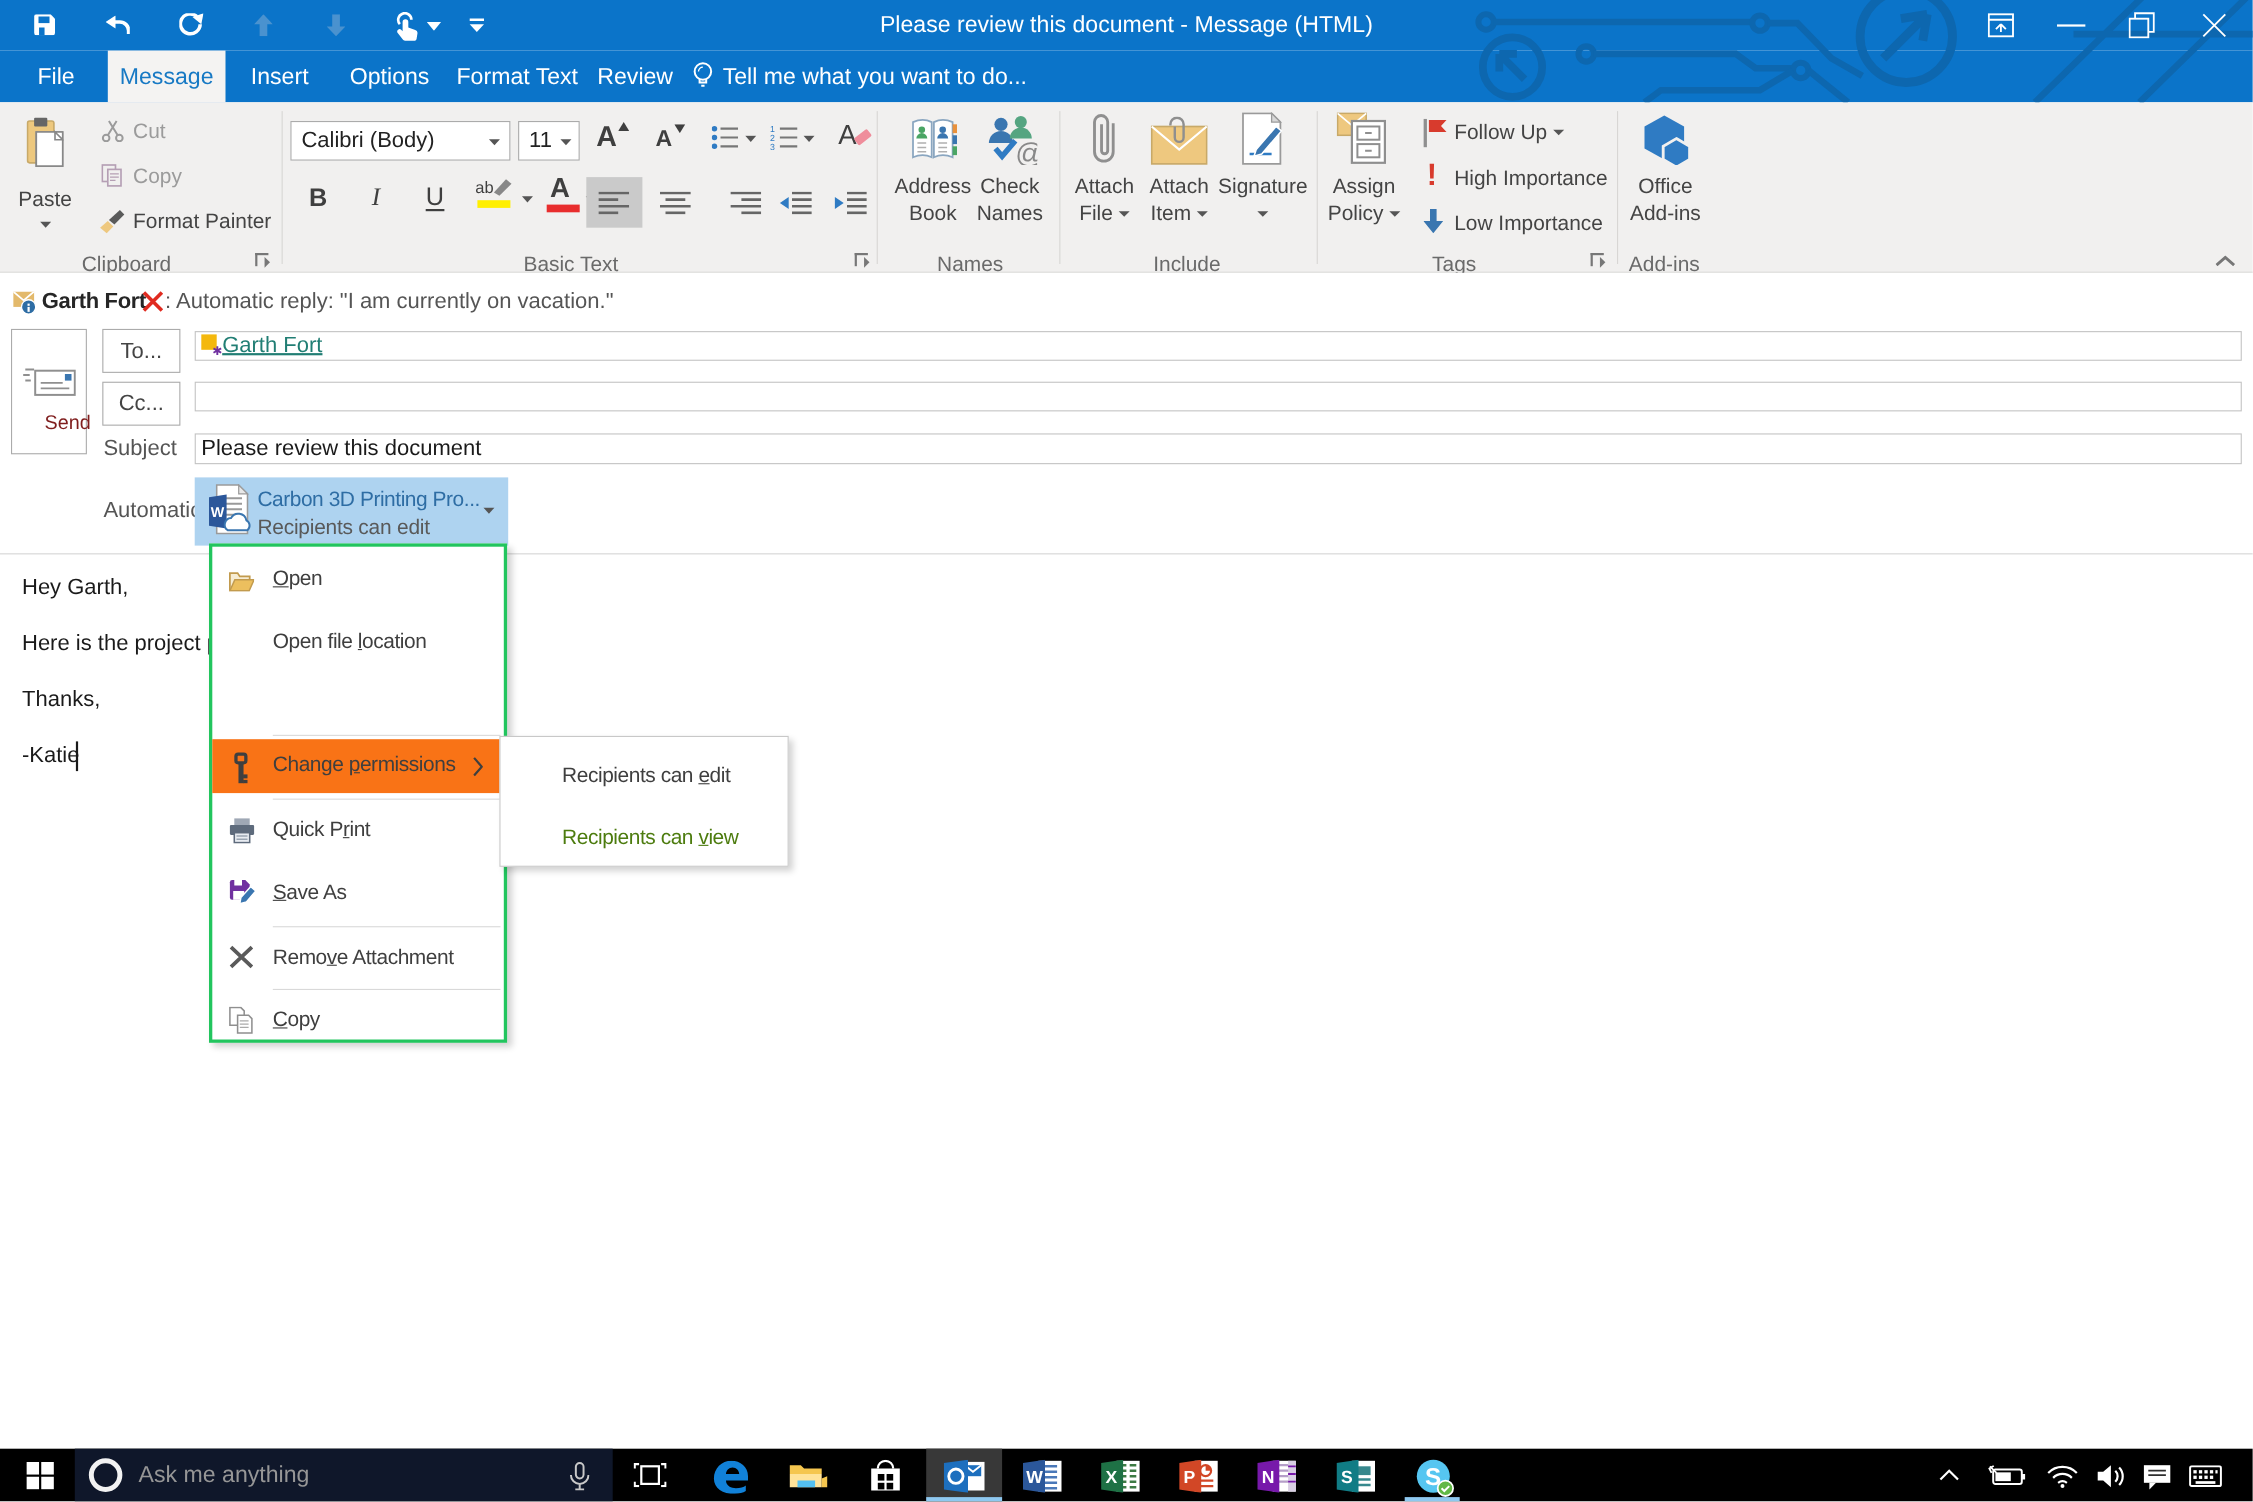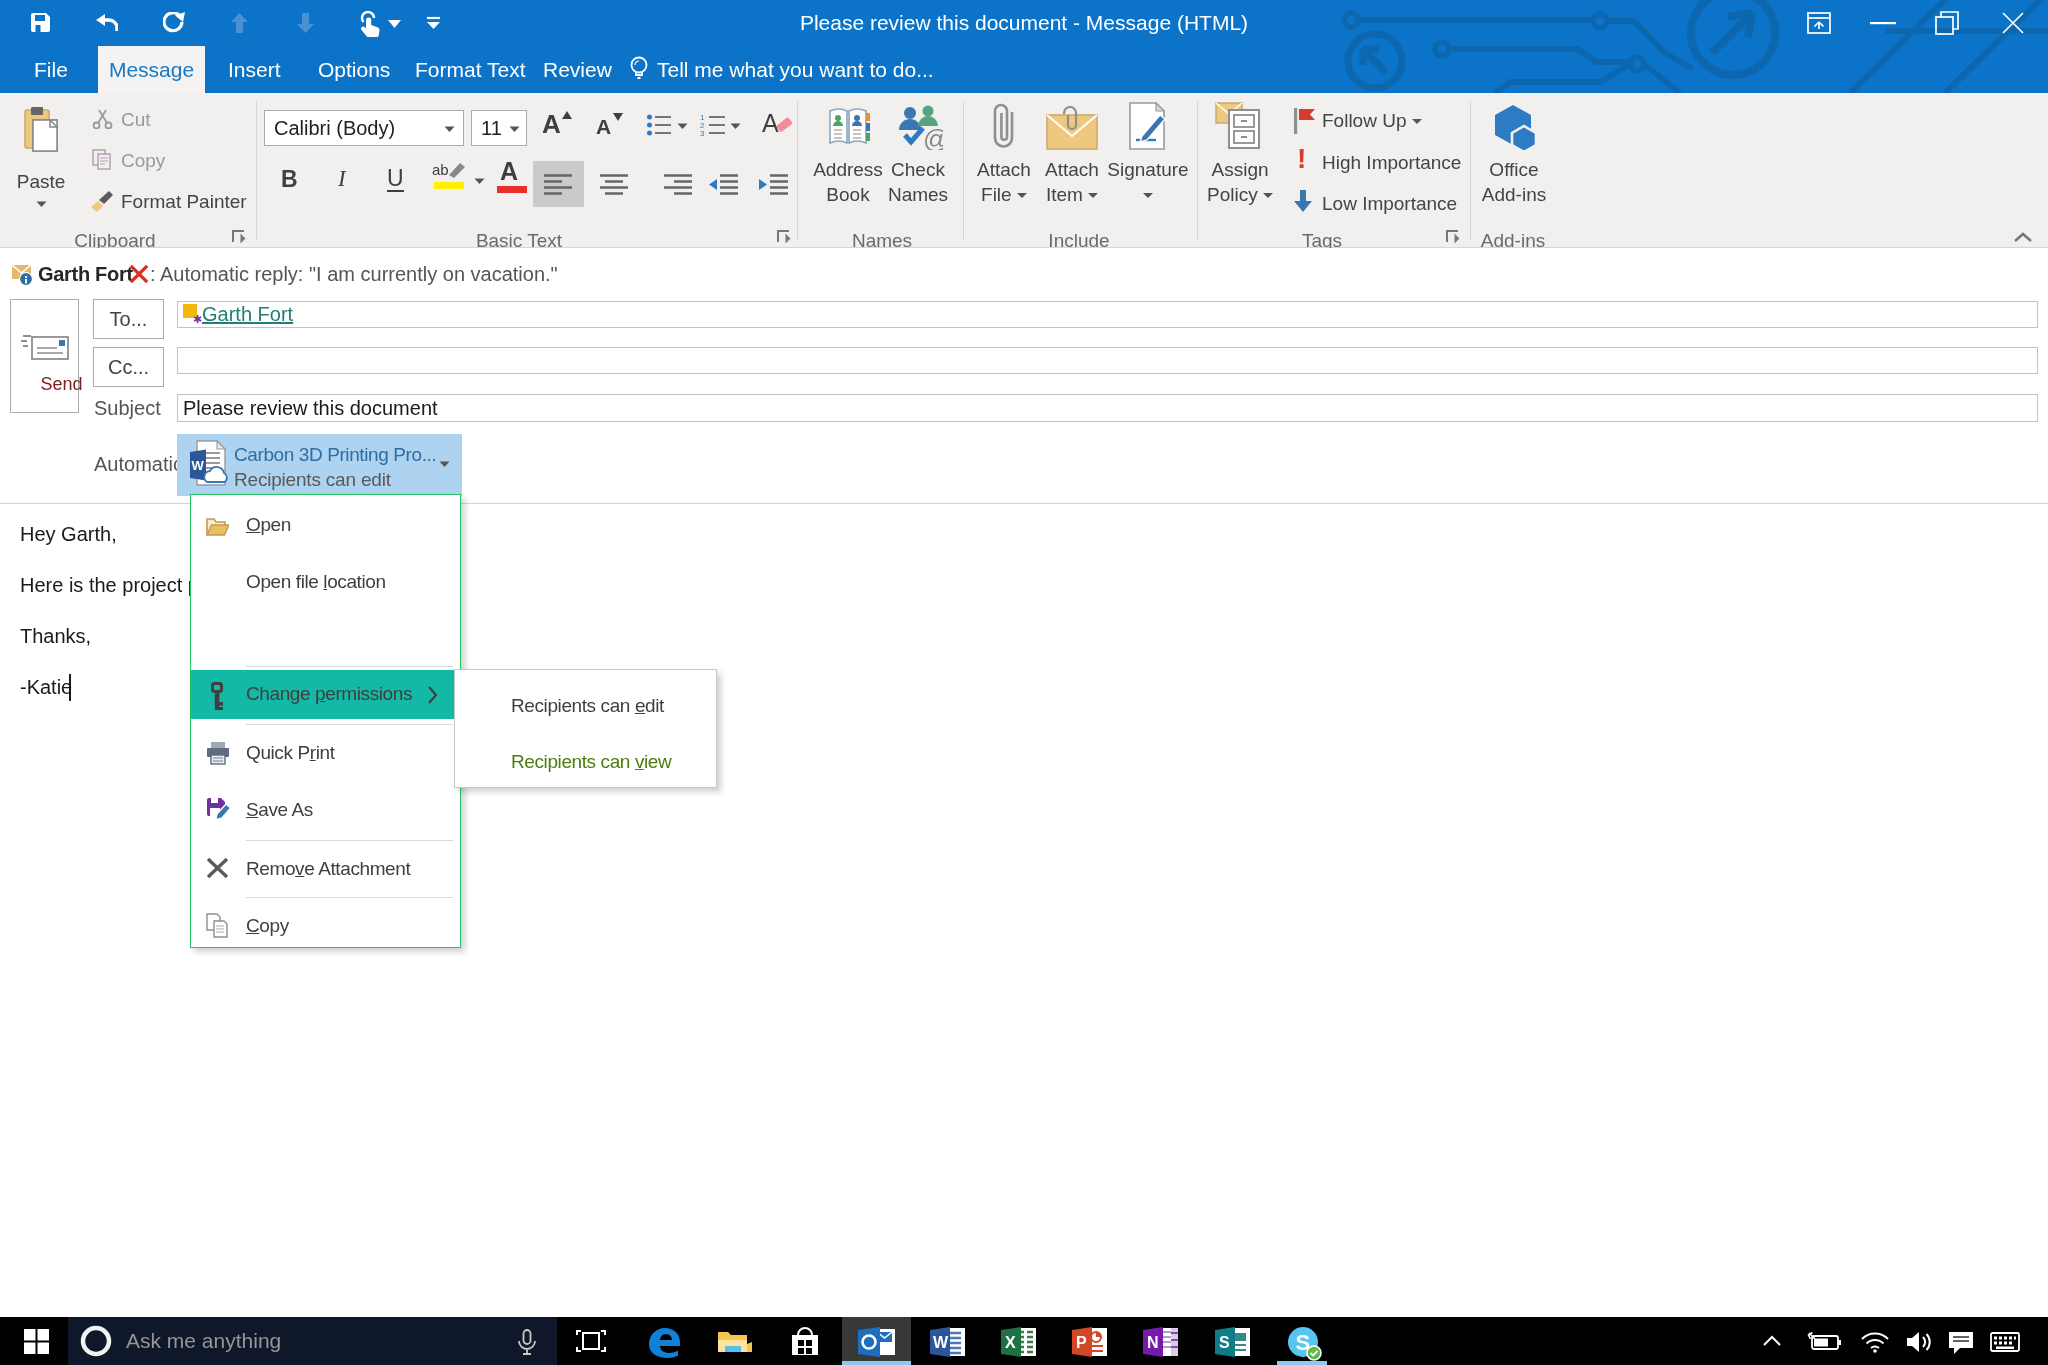--- a/index.html
+++ b/index.html
@@ -22,21 +22,21 @@
 .dlaunch { position:absolute; top:137px; width:12px; height:12px; border-top:2px solid #777; border-left:2px solid #777; }
 .dlaunch:after { content:""; position:absolute; left:3px; top:3px; width:0; height:0; border-left:7px solid transparent; border-bottom:7px solid #777; transform:rotate(-45deg); }
 .caret { display:inline-block; width:0; height:0; border-left:5px solid transparent; border-right:5px solid transparent; border-top:5px solid #555; vertical-align:middle; }
 
 
 #infobar { left:0; top:248px; width:2048px; height:48px; background:#fff; font-size:20px; color:#555; }
 .fieldbox { position:absolute; background:#fff; border:1px solid #c3c3c3; }
 .hbtn { position:absolute; border:1px solid #ababab; background:#fff; color:#444; font-size:20px; text-align:center; }
 
 
-#ctxmenu { left:190px; top:494px; width:271px; height:454px; background:#fff; border:1px solid #22c55e; box-shadow:4px 4px 6px rgba(0,0,0,0.18); }
+#ctxmenu { left:190px; top:494px; width:271px; height:454px; background:#fff; border:3px solid #22c55e; box-shadow:4px 4px 6px rgba(0,0,0,0.18); }
 #submenu { left:454px; top:669px; width:263px; height:119px; background:#fff; border:1px solid #c8c8c8; box-shadow:4px 4px 6px rgba(0,0,0,0.18); }
 .mi { position:absolute; left:0; width:100%; height:57px; font-size:19px; color:#3f3f3f; letter-spacing:-0.4px; }
 .mi .txt { position:absolute; left:55px; top:17px; }
 .msep { position:absolute; left:55px; width:207px; height:1px; background:#d9d9d9; }
 u.ak { text-decoration:underline; }
 
 
 #taskbar { left:0; top:1317px; width:2048px; height:48px; background:#000; }
 
 svg { display:block; }
@@ -393,21 +393,21 @@
     <svg class="abs" style="left:15px;top:20px" width="23" height="19" viewBox="0 0 23 19">
       <path d="M1 18 V2 h7 l2 3 h9 v3" fill="#f7edd4" stroke="#c29b4e" stroke-width="1.6"></path>
       <path d="M1 18 L5.5 8 h17.5 l-4.5 10 z" fill="#ecbf5e" stroke="#c29b4e" stroke-width="1.4"></path>
     </svg>
     <span class="txt"><u class="ak">O</u>pen</span>
     </div>
   <div class="mi" style="top:59px">
       <span class="txt">Open file <u class="ak">l</u>ocation</span>
     </div>
   <div class="msep" style="top:171px"></div>
-  <div class="mi" id="hl" style="top:175px;background:#14b8a6;height:49px">
+  <div class="mi" id="hl" style="top:175px;background:#f97316;height:49px">
     <svg class="abs" style="left:19px;top:11px" width="14" height="30" viewBox="0 0 14 30">
       <rect x="2.5" y="2.5" width="9" height="8" rx="2" fill="none" stroke="#3f3f3f" stroke-width="3"></rect>
       <rect x="4.8" y="10" width="4.6" height="19" fill="#3f3f3f"></rect>
       <rect x="9" y="21" width="4" height="3.6" fill="#3f3f3f"></rect>
       <rect x="9" y="26" width="4" height="3" fill="#3f3f3f"></rect>
     </svg>
     <span class="txt" style="top:13px">Change <u class="ak">p</u>ermissions</span>
     <svg class="abs" style="left:237px;top:16px" width="9" height="18" viewBox="0 0 9 18">
         <path d="M1 1 L8 9 L1 17" fill="none" stroke="#3f3f3f" stroke-width="2"></path>
       </svg>

